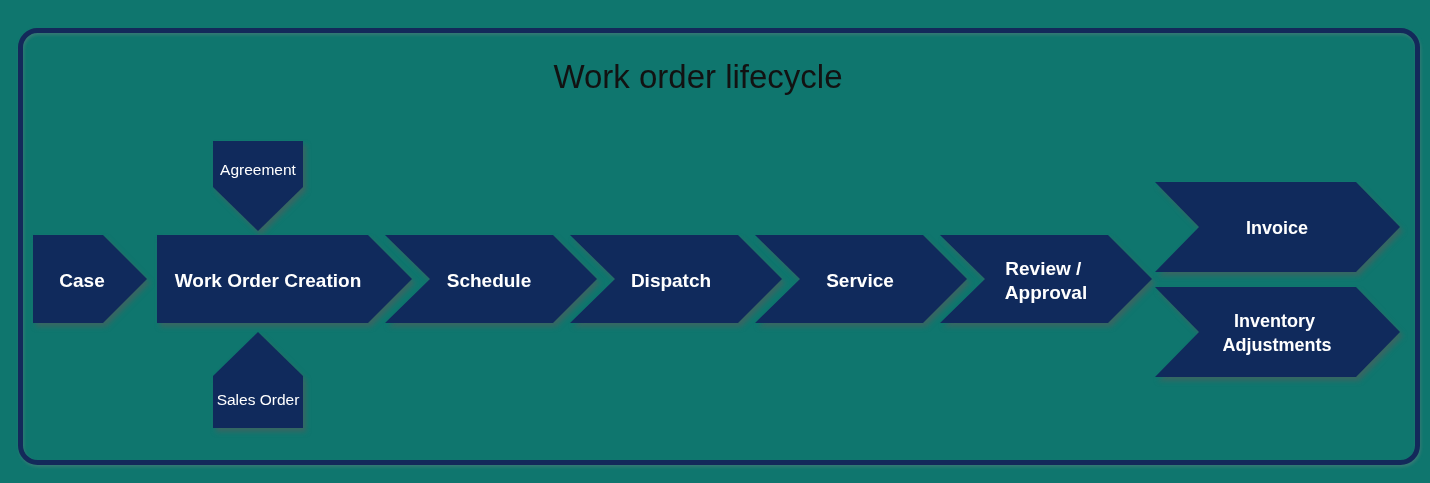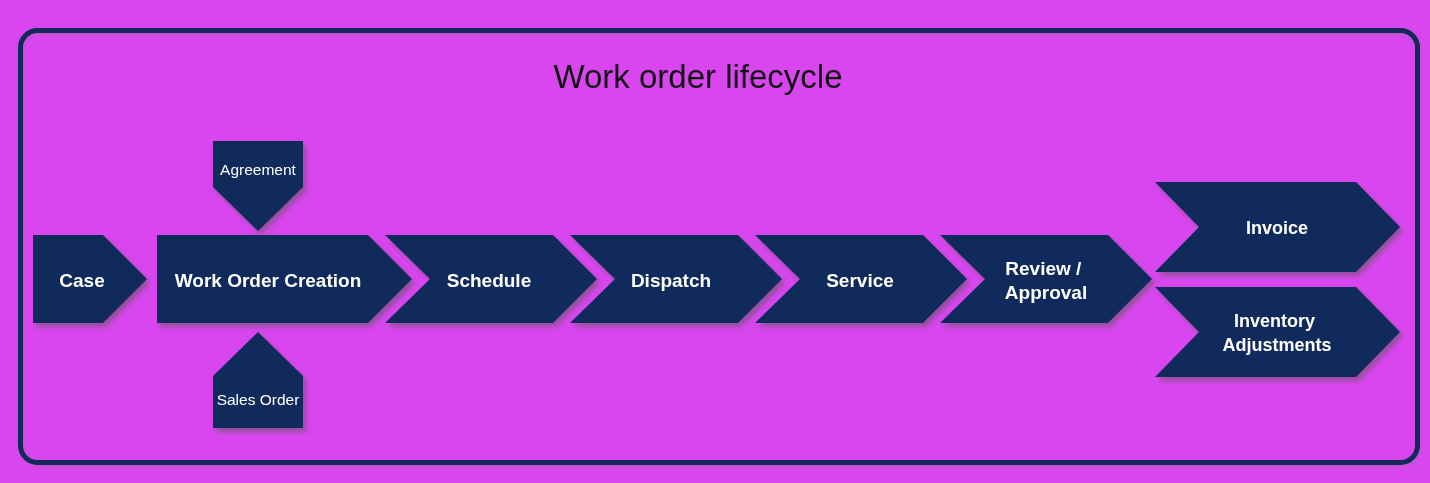--- a/index.html
+++ b/index.html
@@ -13,21 +13,21 @@
     padding: 0;
     background: #ffffff;
     width: 1430px;
     height: 483px;
     font-family: "Liberation Sans", sans-serif;
   }
   .canvas {
     position: relative;
     width: 1430px;
     height: 483px;
-    background: #d946ef;
+    background: #0f766e;
     overflow: hidden;
   }
   svg { display: block; }
 
   .frame {
     fill: none;
     stroke: var(--frame);
     stroke-width: 5;
     filter: drop-shadow(1.5px 2px 1.5px rgba(130,130,130,0.35));
   }

